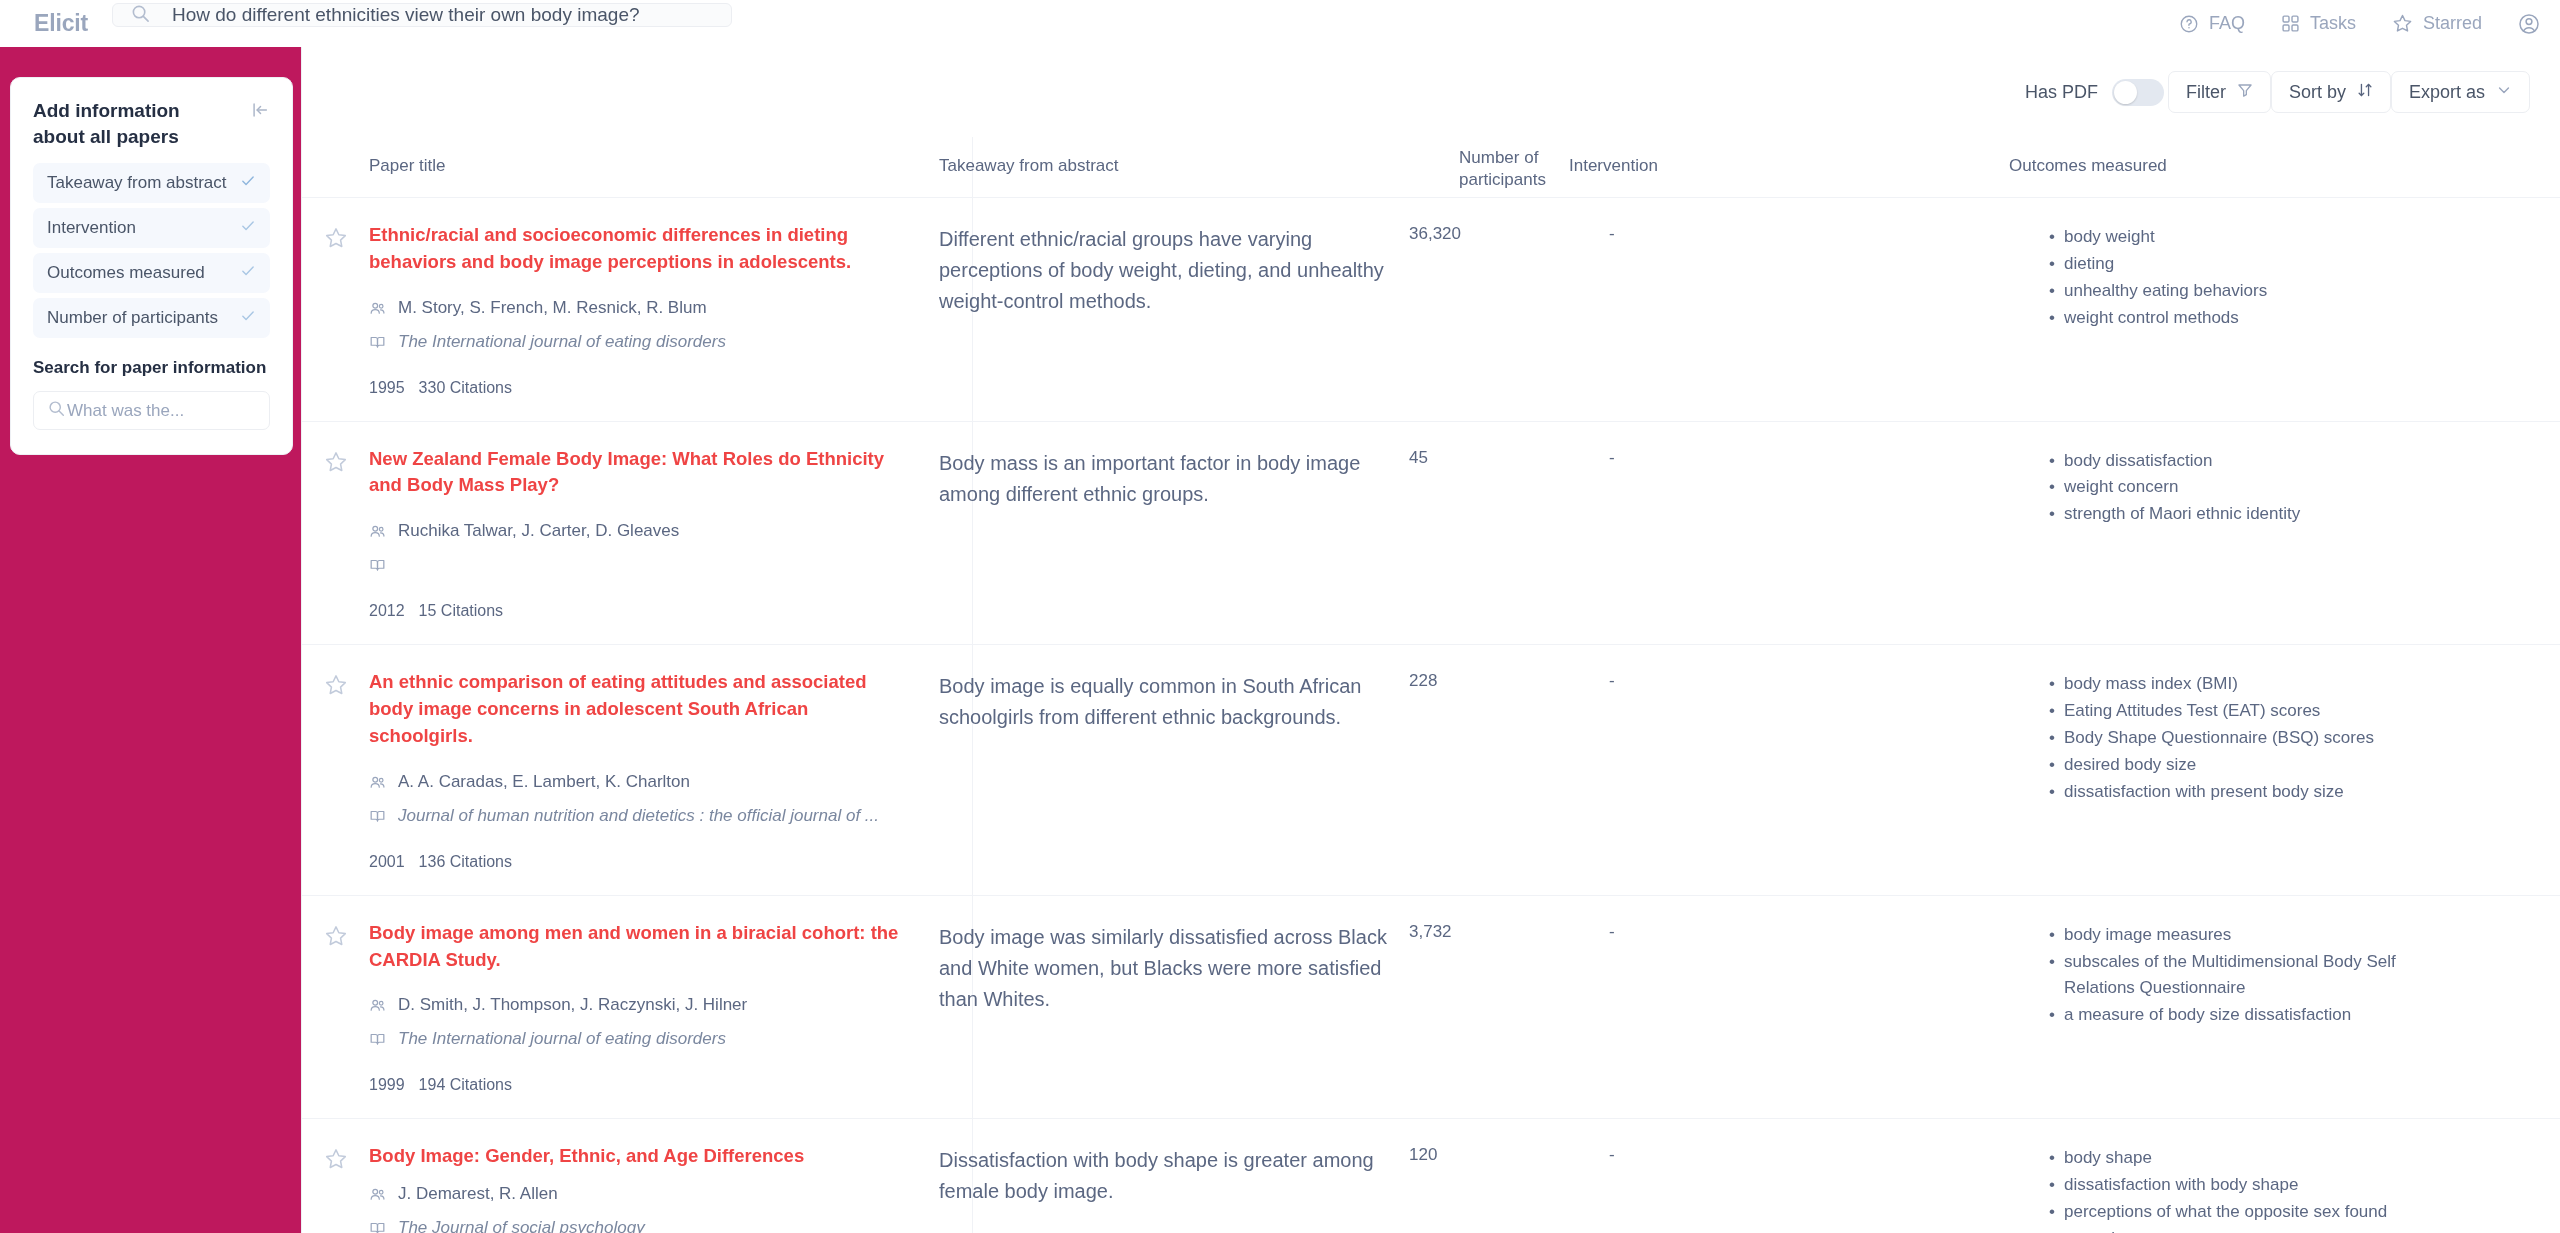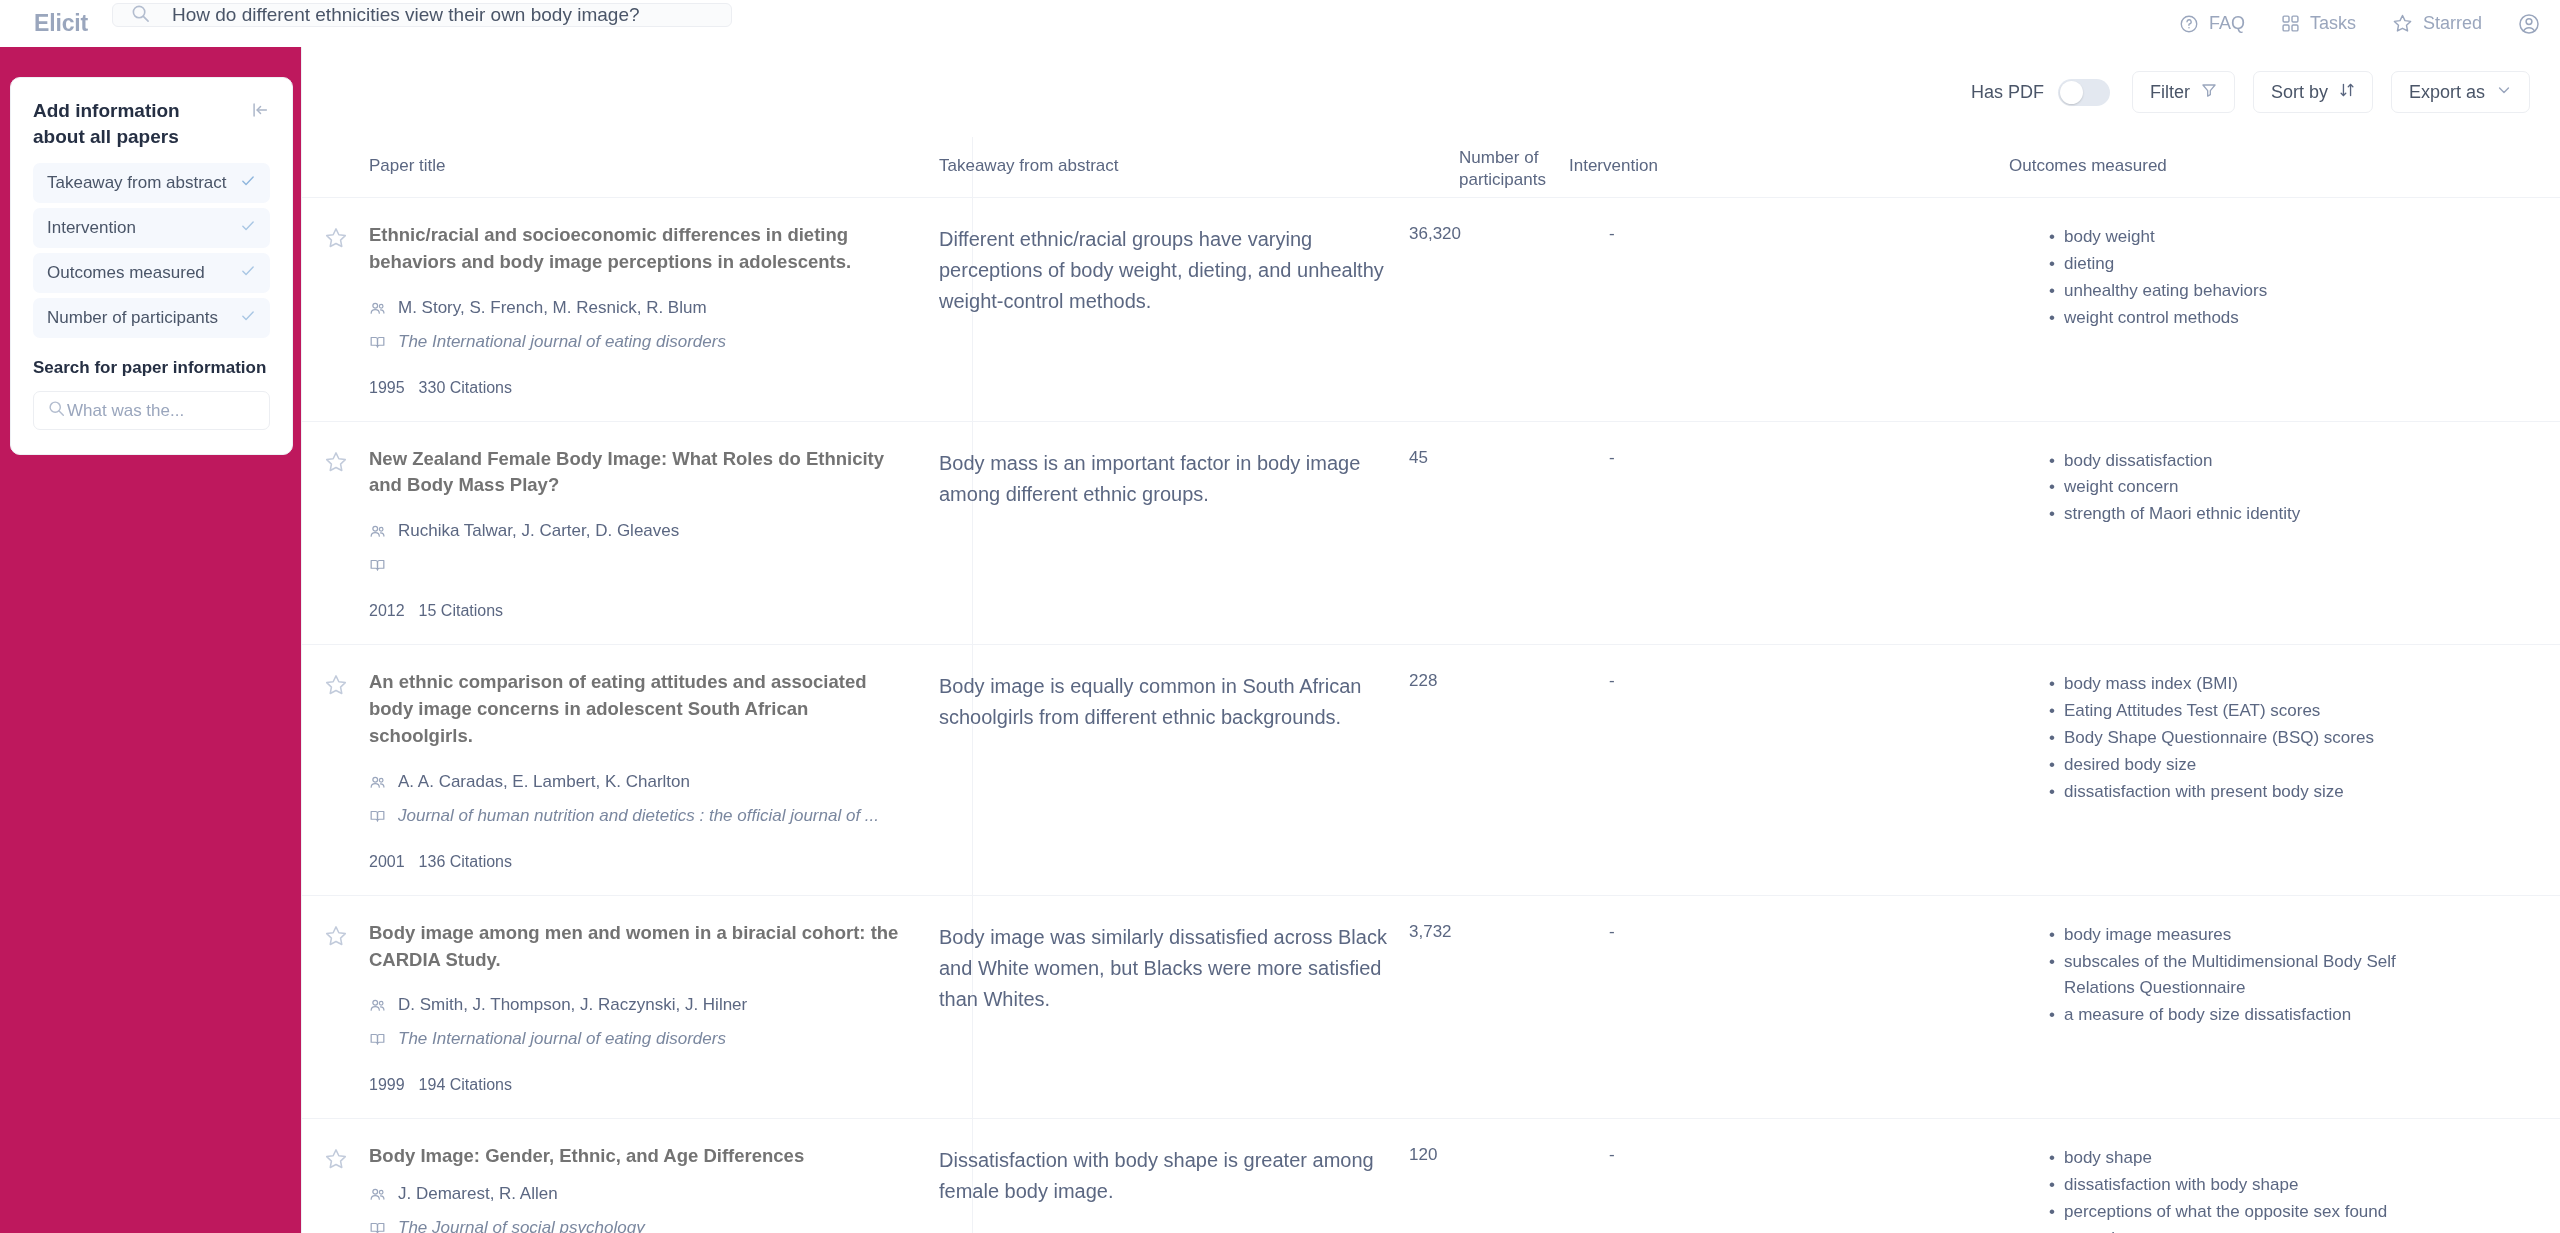--- a/index.html
+++ b/index.html
@@ -140,21 +140,20 @@
     width: 2258px;
     height: 1186px;
     background: #ffffff;
   }
   .toolbar {
     position: absolute;
     top: 0; right: 30px;
     height: 90px;
     display: flex;
     align-items: center;
-    gap: 18px;
   }
   .haspdf {
     display: flex;
     align-items: center;
     gap: 14px;
     margin-right: 4px;
     cursor: pointer;
   }
   .haspdf-label { font-size: 18px; color: #4a5568; }
   .toggle {
@@ -218,21 +217,21 @@
   .star-cell {
     width: 67px; flex: 0 0 67px;
     display: flex;
     justify-content: center;
     padding-top: 4px;
   }
   .star-btn { cursor: pointer; }
   .paper-title {
     font-size: 18.5px;
     font-weight: bold;
-    color: #737373;
+    color: #ef4444;
     line-height: 1.45;
     max-width: 530px;
     cursor: pointer;
   }
   .meta-line {
     display: flex;
     align-items: flex-start;
     gap: 12px;
     margin-top: 11px;
   }

